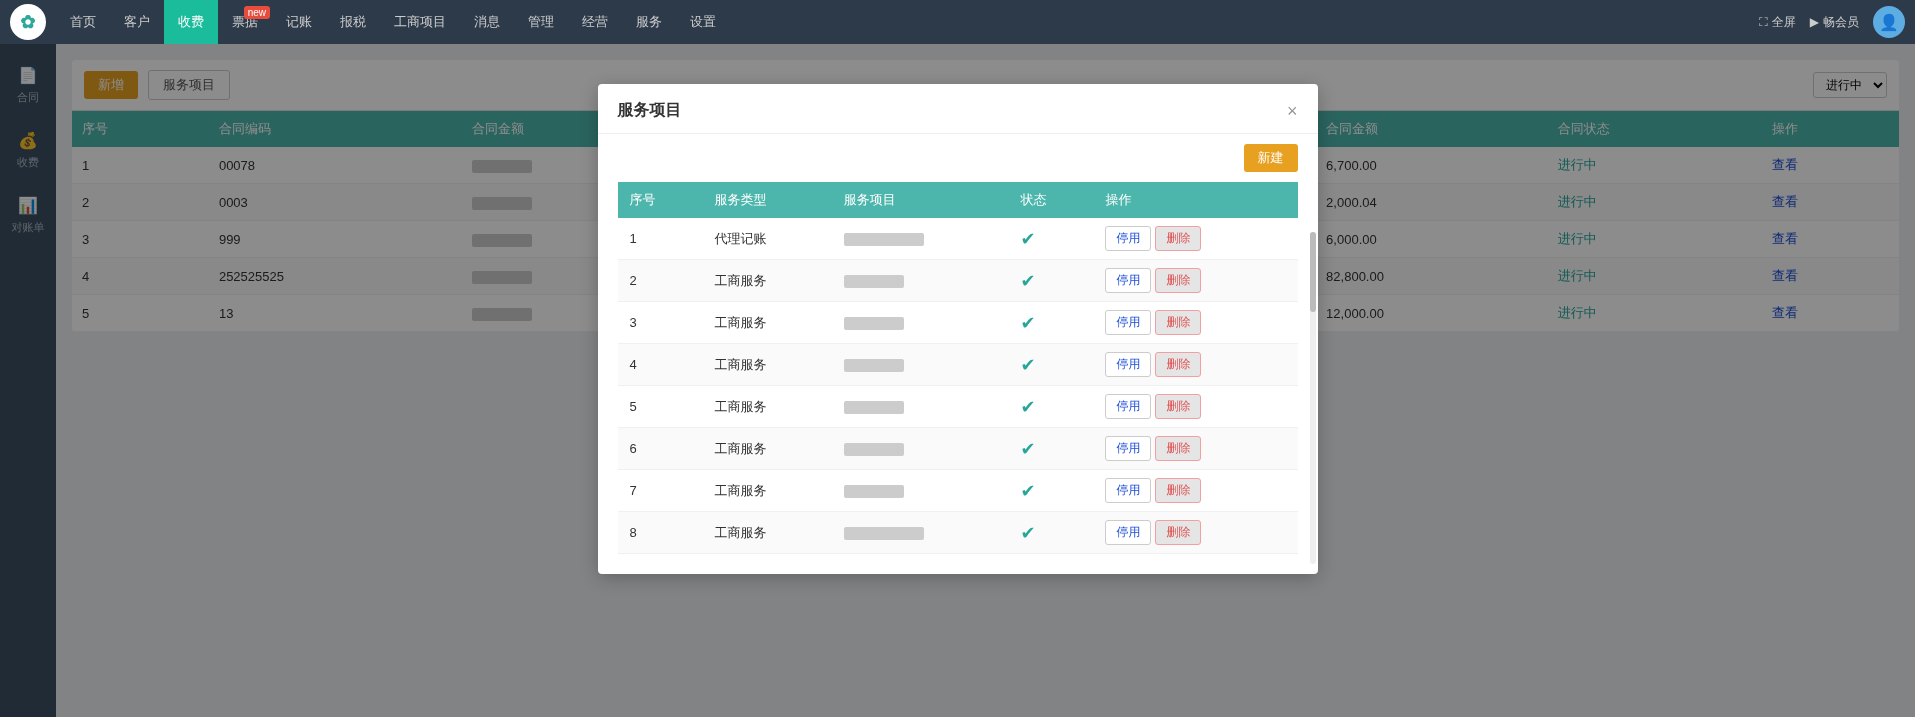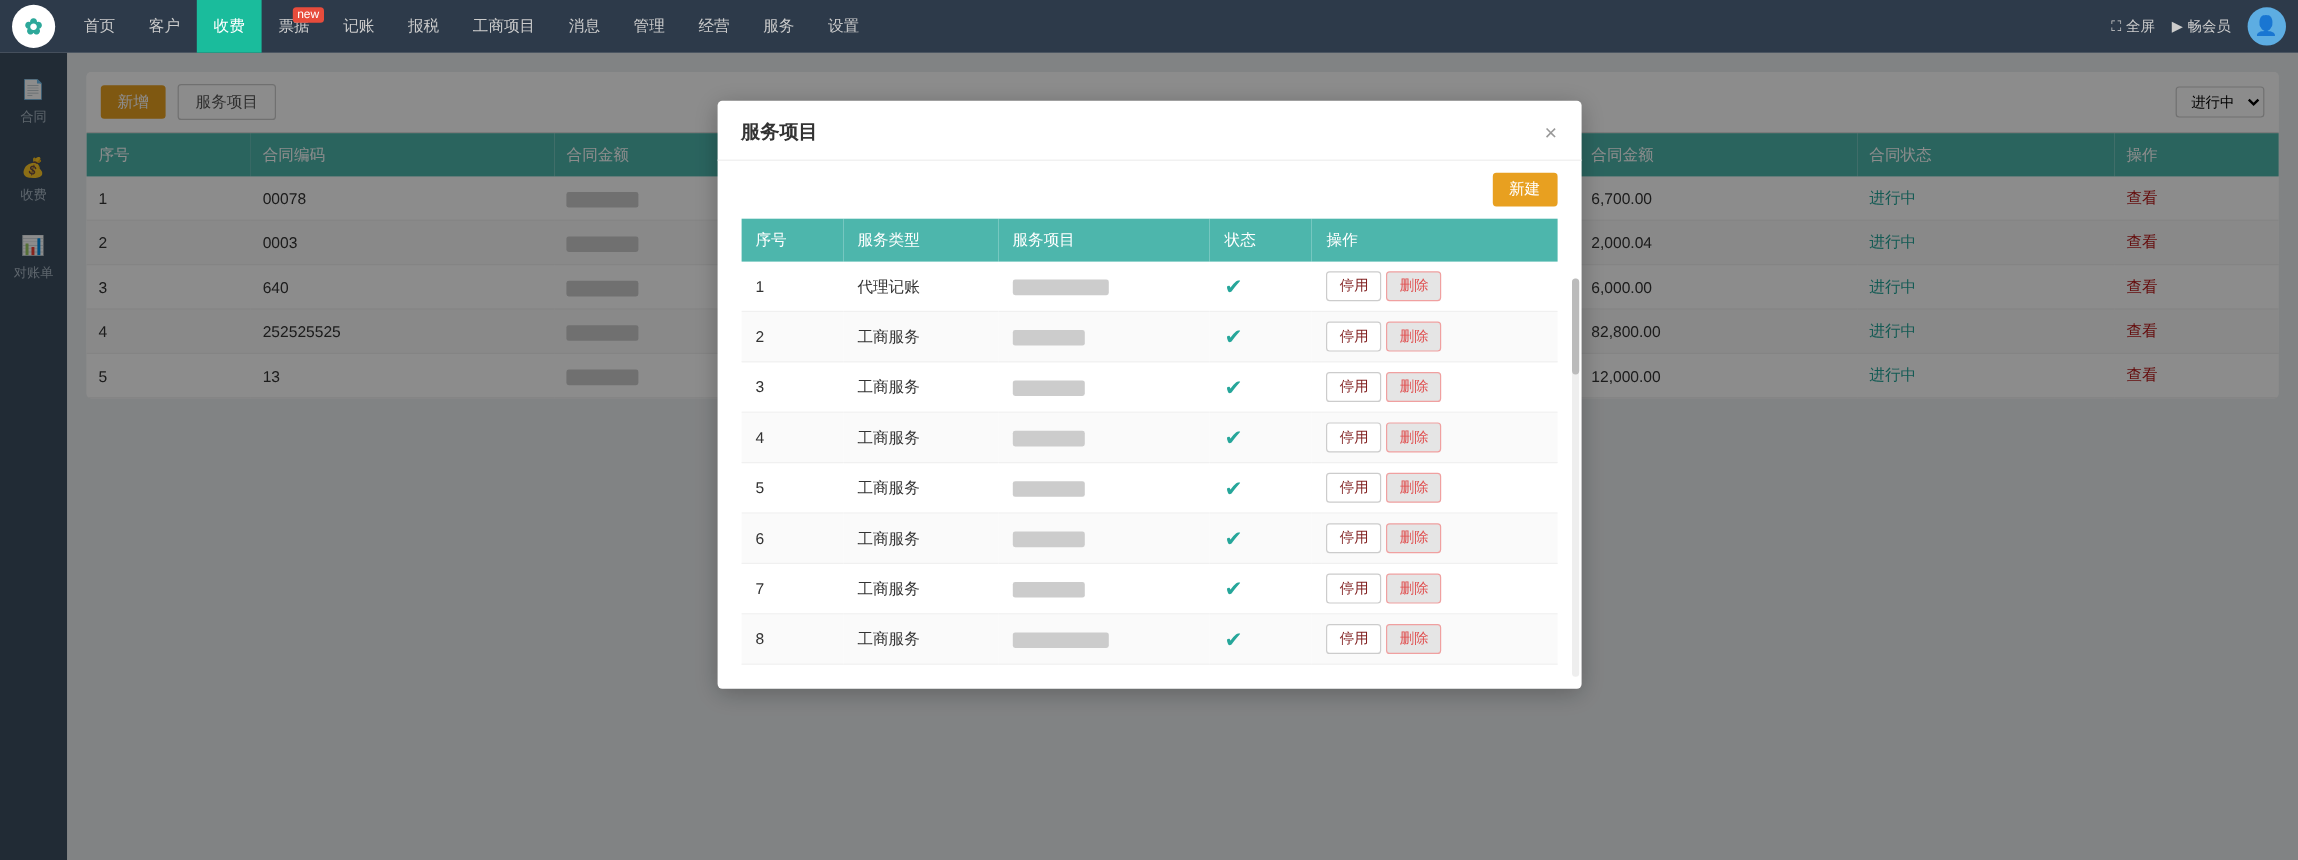--- a/index.html
+++ b/index.html
@@ -216,21 +216,21 @@
     .data-table tbody tr:nth-child(even) { background: #f9f9f9; }
     .data-table tbody td {
       padding: 9px 10px;
       font-size: 13px;
     }
     .status-badge {
       color: #26a69a;
       font-size: 12px;
     }
     .action-link {
-      color: #b91c1c;
+      color: #1d4ed8;
       cursor: pointer;
       text-decoration: none;
     }
     .blurred-text {
       background: #ccc;
       border-radius: 2px;
       color: transparent;
       display: inline-block;
       min-width: 60px;
       height: 13px;
@@ -318,21 +318,21 @@
       color: #26a69a;
       font-size: 18px;
     }
     .btn-stop {
       background: #fff;
       border: 1px solid #ccc;
       padding: 3px 10px;
       border-radius: 3px;
       cursor: pointer;
       font-size: 12px;
-      color: #7f1d1d;
+      color: #1d4ed8;
       margin-right: 4px;
     }
     .btn-delete {
       background: #e5e5e5;
       border: 1px solid #f0a0a0;
       padding: 3px 10px;
       border-radius: 3px;
       cursor: pointer;
       font-size: 12px;
       color: #e05050;
@@ -446,21 +446,21 @@
               <td>0003</td>
               <td><span class="blurred-text">■■■■■■</span></td>
               <td>小规模记账</td>
               <td>202305-202404</td>
               <td>2,000.04</td>
               <td class="status-badge">进行中</td>
               <td><a class="action-link">查看</a></td>
             </tr>
             <tr>
               <td>3</td>
-              <td>640</td>
+              <td>999</td>
               <td><span class="blurred-text">■■■■■■</span></td>
               <td>小规模记账</td>
               <td>202305-202404</td>
               <td>6,000.00</td>
               <td class="status-badge">进行中</td>
               <td><a class="action-link">查看</a></td>
             </tr>
             <tr>
               <td>4</td>
               <td>252525525</td>

